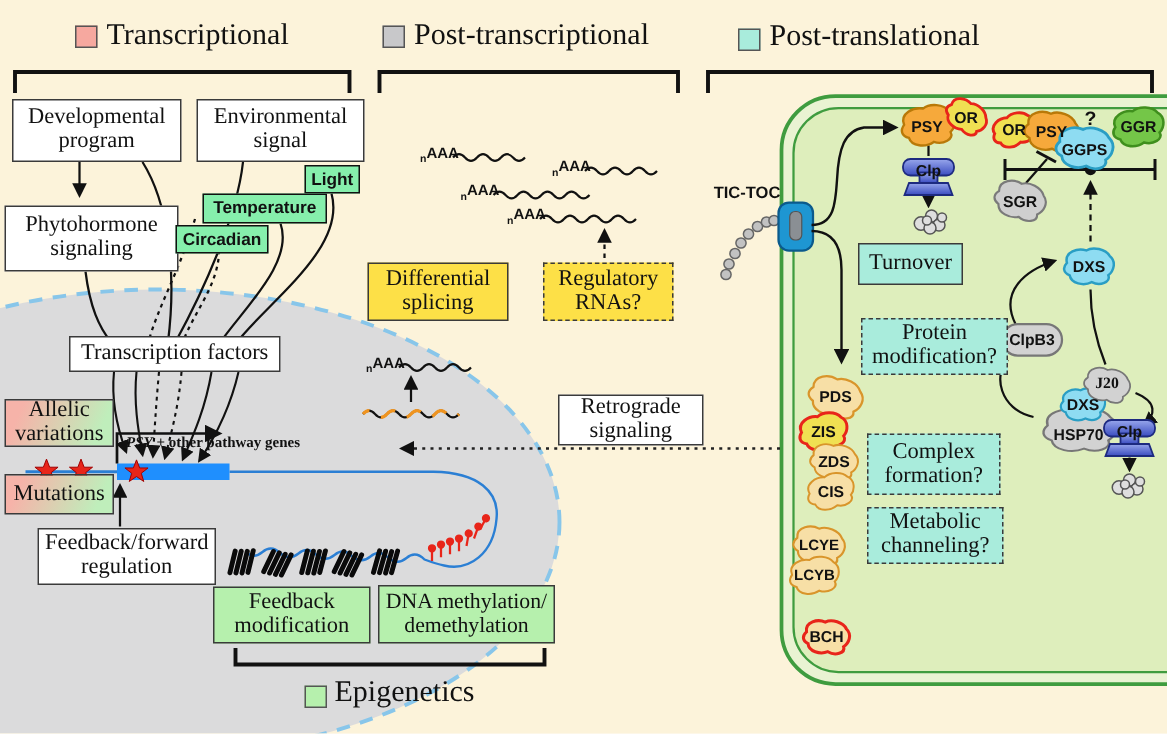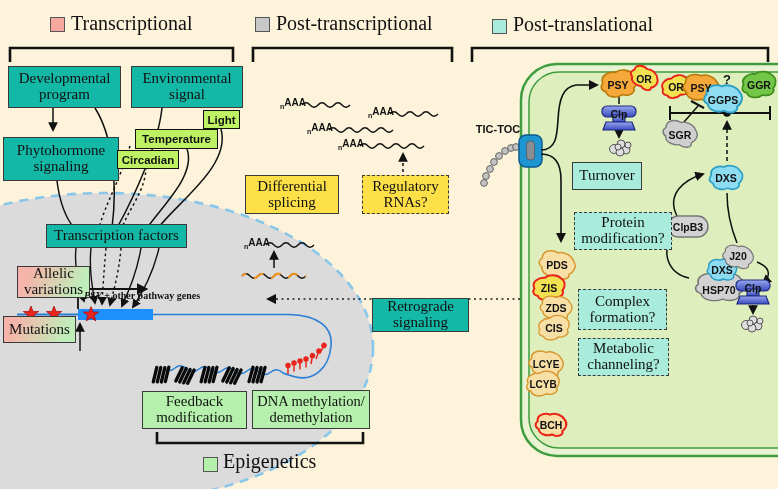--- a/index.html
+++ b/index.html
@@ -2,28 +2,28 @@
 <html><head>
 <meta charset="utf-8">
 <style>
   html,body{margin:0;padding:0;}
   #stage{position:relative;width:778px;height:489px;background:#fcf3da;overflow:hidden;
          font-family:"Liberation Serif",serif;color:#111;}
   #fig{position:absolute;left:0;top:0;}
   .box{position:absolute;display:flex;align-items:center;justify-content:center;text-align:center;
        font-family:"Liberation Serif",serif;font-size:15px;line-height:1.05;color:#111;
        border:1.2px solid #3a3a3a;white-space:pre-line;box-sizing:border-box;padding:1px 3px;}
-  .pink{background:#14b8a6;}
+  .pink{background:#ffffff;}
   .grayb{background:#fde047;}
   .greenb{background:#b6f0ad;}
   .cyanb{background:#a9ecdc;}
   .dashedb{border-style:dashed;border-width:1.4px;}
   .grad{background:linear-gradient(115deg,#f6b3a9 15%,#bfeebb 85%);}
   .whitebox{position:absolute;display:flex;align-items:center;justify-content:center;
-       background:#bef264;border:1.4px solid #111;font-family:"Liberation Sans",sans-serif;
+       background:#86efac;border:1.4px solid #111;font-family:"Liberation Sans",sans-serif;
        font-weight:bold;font-size:11.5px;white-space:nowrap;box-sizing:border-box;}
   .hdr{position:absolute;font-size:20px;white-space:nowrap;}
   .sq{position:absolute;width:15px;height:15px;border:1px solid #555;box-sizing:border-box;}
   .sq-pink{background:#f6a89f;} .sq-gray{background:#c8c8ca;}
   .sq-cyan{background:#a9ecdc;} .sq-green{background:#b6f0ad;}
   .plabel{position:absolute;transform:translate(-50%,-50%);font-family:"Liberation Sans",sans-serif;
        font-weight:bold;font-size:10.5px;color:#111;white-space:nowrap;}
   .mrna{position:absolute;font-family:"Liberation Sans",sans-serif;font-weight:bold;font-size:10px;white-space:nowrap;}
   .mrna sub{font-size:7px;}
   .genetxt{position:absolute;font-weight:bold;font-size:10px;white-space:nowrap;}
@@ -222,30 +222,32 @@
 <div class="box pink" style="left:8px;top:66px;width:113px;height:42px;">Developmental
 program</div>
 <div class="box pink" style="left:131px;top:66px;width:112px;height:42px;">Environmental
 signal</div>
 <div class="box pink" style="left:3px;top:137px;width:116px;height:44px;">Phytohormone
 signaling</div>
 <div class="whitebox" style="left:203px;top:110px;width:37px;height:19px;">Light</div>
 <div class="whitebox" style="left:135px;top:129px;width:83px;height:20px;">Temperature</div>
 <div class="whitebox" style="left:117px;top:150px;width:62px;height:19px;">Circadian</div>
 <div class="box pink" style="left:46px;top:224px;width:141px;height:24px;">Transcription factors</div>
-<div class="box grad" style="left:17px;top:266px;width:73px;height:32px;">Allelic
+<div class="box grad" style="left:3px;top:266px;width:73px;height:32px;">Allelic
 variations</div>
 <div class="box grad" style="left:3px;top:316px;width:73px;height:27px;">Mutations</div>
+<div class="box pink" style="left:25px;top:352px;width:119px;height:38px;">Feedback/forward
+regulation</div>
 <div class="genetxt" style="left:84px;top:290px;"><i>PSY</i><span> + other pathway genes</span></div>
 
 <div class="box grayb" style="left:245px;top:175px;width:94px;height:39px;">Differential
 splicing</div>
 <div class="box grayb dashedb" style="left:362px;top:175px;width:87px;height:39px;">Regulatory
 RNAs?</div>
-<div class="box pink" style="left:372px;top:263px;width:97px;height:34px;margin-top:35px;">Retrograde
+<div class="box pink" style="left:372px;top:263px;width:97px;height:34px;">Retrograde
 signaling</div>
 <div class="mrna" style="left:280px;top:97px;"><sub>n</sub><span>AAA</span></div>
 <div class="mrna" style="left:368px;top:106px;"><sub>n</sub><span>AAA</span></div>
 <div class="mrna" style="left:307px;top:122px;"><sub>n</sub><span>AAA</span></div>
 <div class="mrna" style="left:338px;top:138px;"><sub>n</sub><span>AAA</span></div>
 <div class="mrna" style="left:244px;top:237px;"><sub>n</sub><span>AAA</span></div>
 
 <div class="box greenb" style="left:142px;top:391px;width:105px;height:38px;">Feedback
 modification</div>
 <div class="box greenb" style="left:252px;top:390px;width:118px;height:39px;font-size:14.5px;">DNA methylation/
@@ -264,21 +266,21 @@
 <div class="plabel" style="left:644px;top:79px;">OR</div>
 <div class="plabel" style="left:676px;top:87px;">OR</div>
 <div class="plabel" style="left:701px;top:88px;">PSY</div>
 <div class="plabel" style="left:727px;top:79px;font-size:13px;">?</div>
 <div class="plabel" style="left:759px;top:85px;">GGR</div>
 <div class="plabel" style="left:723px;top:100px;">GGPS</div>
 <div class="plabel" style="left:680px;top:135px;">SGR</div>
 <div class="plabel" style="left:619px;top:114px;">Clp</div>
 <div class="plabel" style="left:726px;top:178px;">DXS</div>
 <div class="plabel" style="left:688px;top:227px;">ClpB3</div>
-<div class="plabel" style="left:738px;top:256px;">J20</div>
+<div class="plabel" style="left:738px;top:256px;font-family:Liberation Serif, serif;">J20</div>
 <div class="plabel" style="left:722px;top:270px;">DXS</div>
 <div class="plabel" style="left:719px;top:290px;">HSP70</div>
 <div class="plabel" style="left:753px;top:288px;">Clp</div>
 <div class="plabel" style="left:557px;top:265px;">PDS</div>
 <div class="plabel" style="left:549px;top:288px;">ZIS</div>
 <div class="plabel" style="left:556px;top:308px;">ZDS</div>
 <div class="plabel" style="left:554px;top:328px;">CIS</div>
 <div class="plabel" style="left:546px;top:364px;font-size:10px;">LCYE</div>
 <div class="plabel" style="left:543px;top:384px;font-size:10px;">LCYB</div>
 <div class="plabel" style="left:551px;top:425px;">BCH</div>

